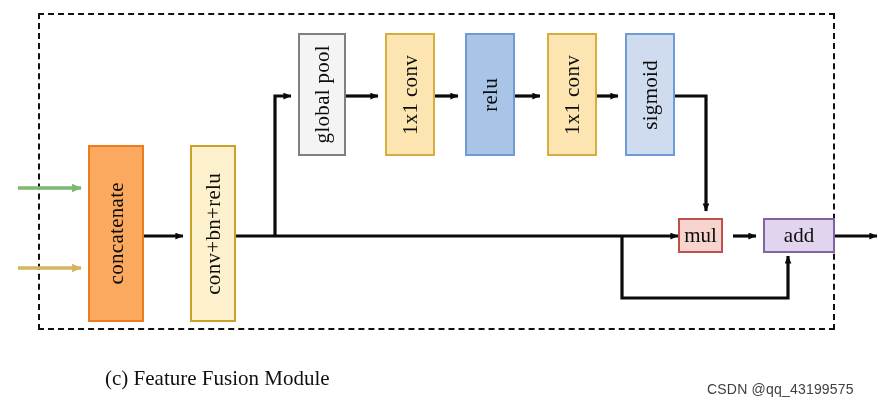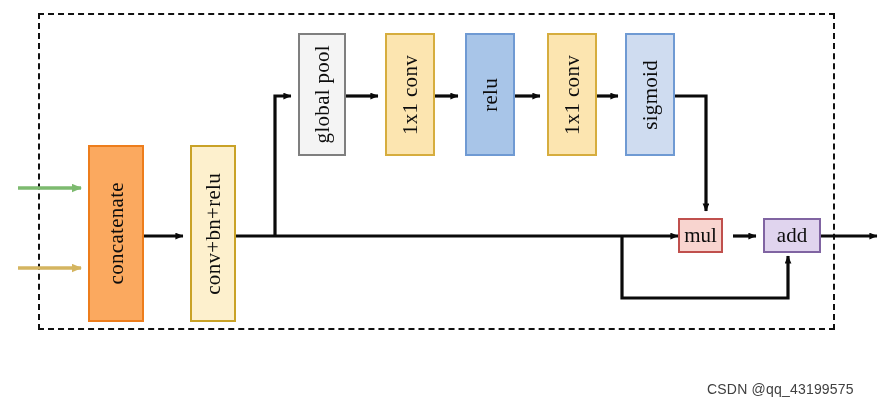--- a/index.html
+++ b/index.html
@@ -141,19 +141,20 @@
   </div>
 
   <div class="node" style="left:625px; top:33px; width:50px; height:123px; background:#cfdcf0; border-color:#6f9ad3;">
     <span class="vlabel">sigmoid</span>
   </div>
 
   <div class="node" style="left:678px; top:218px; width:45px; height:35px; background:#f8d4cf; border-color:#c0504d;">
     <span class="hlabel">mul</span>
   </div>
 
-  <div class="node" style="left:763px; top:218px; width:58px; height:35px; background:#e0d4ee; border-color:#8064a2;">
+  <div class="node" style="left:763px; top:218px; width:72px; height:35px; background:#e0d4ee; border-color:#8064a2;">
     <span class="hlabel">add</span>
   </div>
 
+  <div class="caption">(c) Feature Fusion Module</div>
   <div class="watermark">CSDN @qq_43199575</div>
 
 </div>
 
 </body></html>

